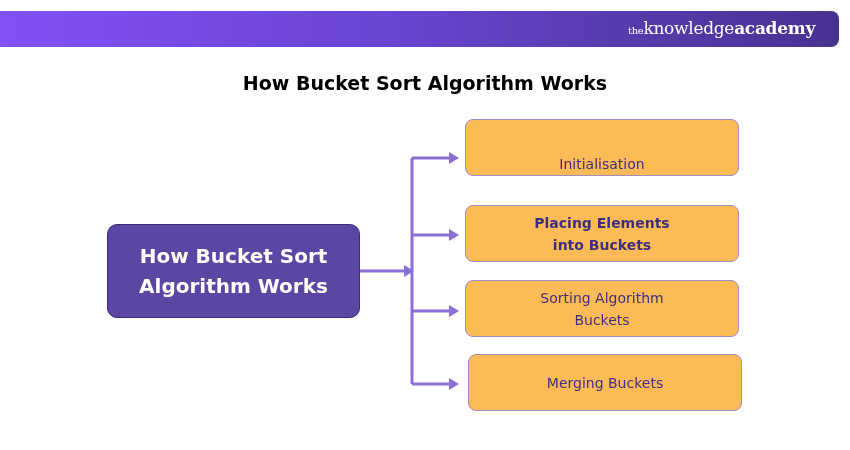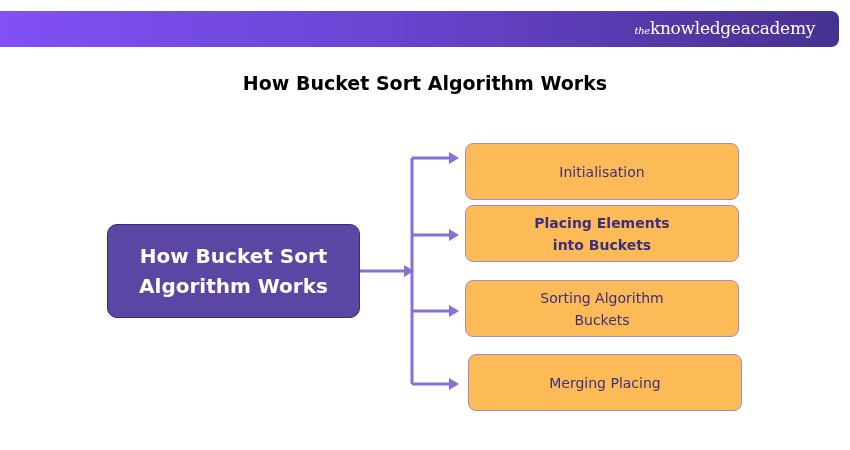--- a/index.html
+++ b/index.html
@@ -1,21 +1,21 @@
 <!DOCTYPE html>
 <html><head>
 <meta charset="utf-8">
 <style>
   html,body{margin:0;padding:0;}
   body{width:850px;height:450px;background:#ffffff;position:relative;overflow:hidden;font-family:"DejaVu Sans",sans-serif;}
   .banner{position:absolute;left:0;top:11px;width:839px;height:36px;border-radius:0 8px 8px 0;
     background:linear-gradient(90deg,#8250f6 0%,#6a45d2 45%,#473190 100%);}
   .brand{position:absolute;right:24px;top:7px;color:#ffffff;font-family:"DejaVu Serif",serif;font-size:17px;letter-spacing:-0.3px;white-space:nowrap;}
-  .brand .the{font-style:italic;font-size:10px;text-align:right;}
-  .brand .acad{font-weight:normal;}
+  .brand .the{font-size:10px;text-align:right;}
+  .brand .acad{font-weight:bold;}
   .title{position:absolute;left:0;width:850px;top:72px;text-align:center;font-weight:bold;font-size:19px;color:#000;}
   .main-box{position:absolute;left:107px;top:224px;width:253px;height:94px;background:#5b46a3;border:1px solid #3a2a78;border-radius:10px;
     color:#fff;font-weight:bold;font-size:20px;display:flex;align-items:center;justify-content:center;text-align:center;line-height:30px;box-sizing:border-box;}
   .step{position:absolute;width:274px;height:57px;background:#fdbb58;border:1px solid #a38bc4;border-radius:8px;box-sizing:border-box;
     color:#3e2f7c;font-size:14px;display:flex;align-items:center;justify-content:center;text-align:center;line-height:22px;}
   svg.conn{position:absolute;left:0;top:0;}
 </style>
 </head>
 <body>
 
@@ -40,26 +40,26 @@
     <polygon points="404,265 414,271 404,277"></polygon>
     <polygon points="449,152 459,158 449,164"></polygon>
     <polygon points="449,229 459,235 449,241"></polygon>
     <polygon points="449,305 459,311 449,317"></polygon>
     <polygon points="449,378 459,384 449,390"></polygon>
   </g>
 </svg>
 
 <div class="main-box">How Bucket Sort Algorithm Works</div>
 
-<div class="step" style="left:465px;top:143px;">
+<div class="step" style="left:465px;top:119px;align-items:flex-end;">
     <span>Initialisation</span>
   </div>
 <div class="step" style="left:465px;top:205px;font-weight:bold;">
     <span style="white-space:pre-line">Placing Elements
 into Buckets</span>
   </div>
 <div class="step" style="left:465px;top:280px;">
     <span style="white-space:pre-line">Sorting Algorithm
 Buckets</span>
   </div>
 <div class="step" style="left:468px;top:354px;">
-    <span>Merging Placing</span>
+    <span>Merging Buckets</span>
   </div>
 
 </body></html>

